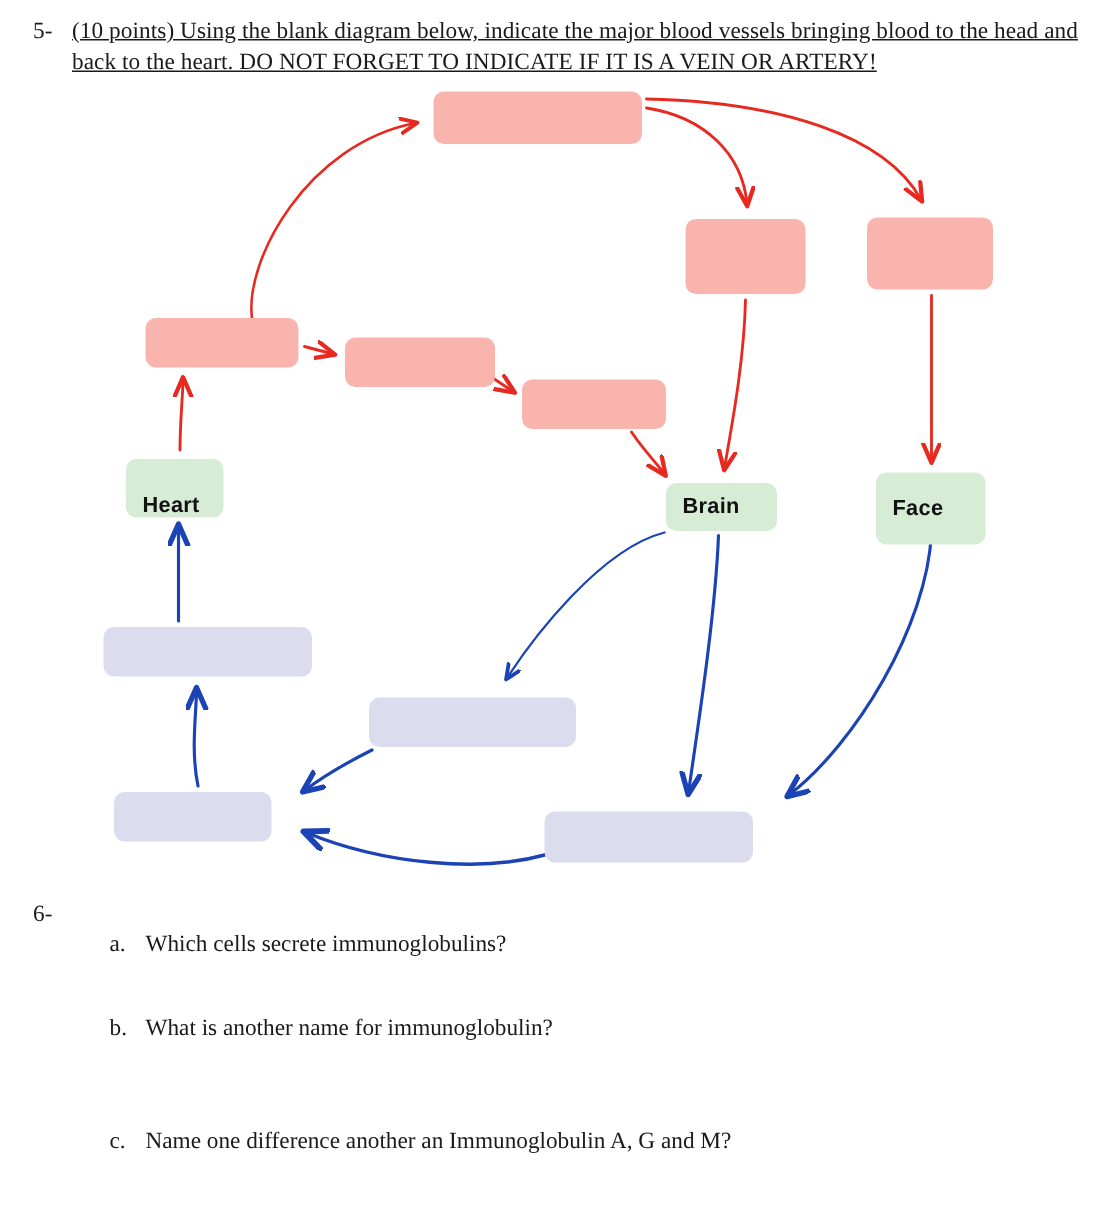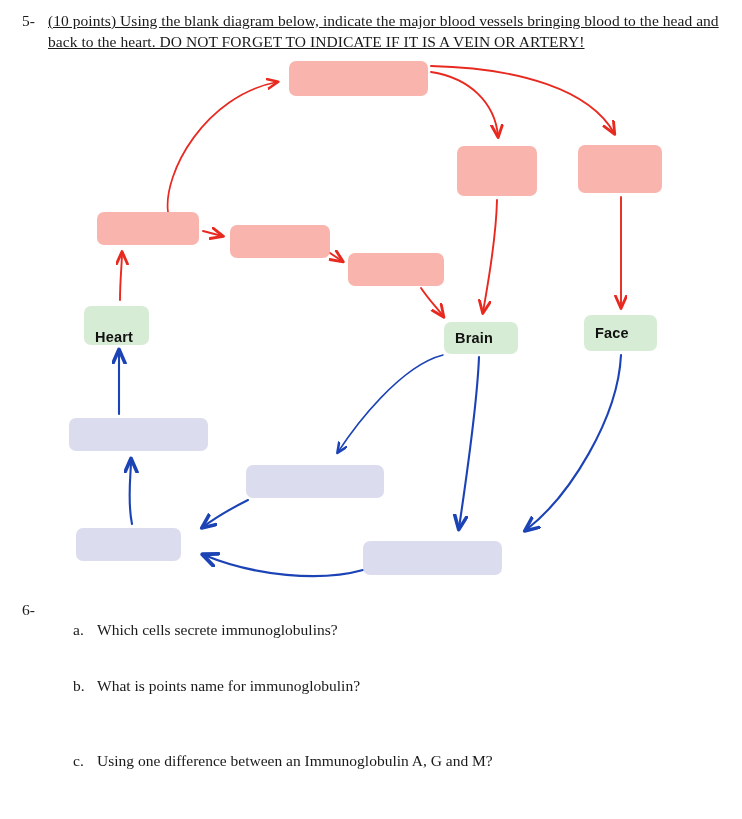--- a/index.html
+++ b/index.html
@@ -170,21 +170,21 @@
   </div>
 
   <div class="node organ" style="left:84px; top:258px; width:65px; height:39px;align-items:flex-end;">
     <span class="lbl">Heart</span>
   </div>
 
   <div class="node organ" style="left:444px; top:274px; width:74px; height:32px;">
     <span class="lbl">Brain</span>
   </div>
 
-  <div class="node organ" style="left:584px; top:267px; width:73px; height:36px;">
+  <div class="node organ" style="left:584px; top:267px; width:73px; height:48px;">
     <span class="lbl">Face</span>
   </div>
 
   <div class="node vein" style="left:69px; top:370px; width:139px; height:33px;">
     <span class="lbl"></span>
   </div>
 
   <div class="node vein" style="left:246px; top:417px; width:138px; height:33px;">
     <span class="lbl"></span>
   </div>
@@ -203,19 +203,19 @@
   <div class="q-num">6-</div>
 </div>
 
 <div class="sub-q" id="q6a">
   <div class="sub-letter">a.</div>
   <div class="sub-text">Which cells secrete immunoglobulins?</div>
 </div>
 
 <div class="sub-q" id="q6b">
   <div class="sub-letter">b.</div>
-  <div class="sub-text">What is points name for immunoglobulin?</div>
+  <div class="sub-text">What is another name for immunoglobulin?</div>
 </div>
 
 <div class="sub-q" id="q6c">
   <div class="sub-letter">c.</div>
-  <div class="sub-text">Using one difference between an Immunoglobulin A, G and M?</div>
+  <div class="sub-text">Name one difference another an Immunoglobulin A, G and M?</div>
 </div>
 
 </body></html>

